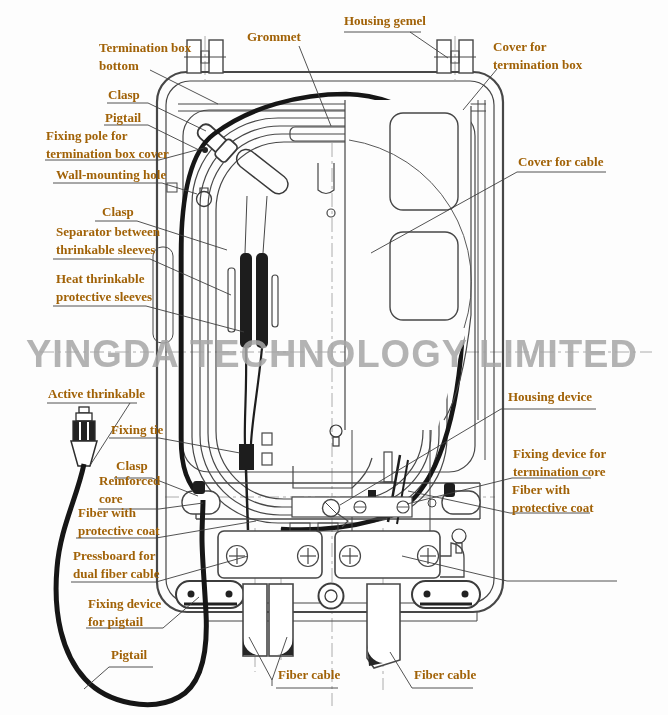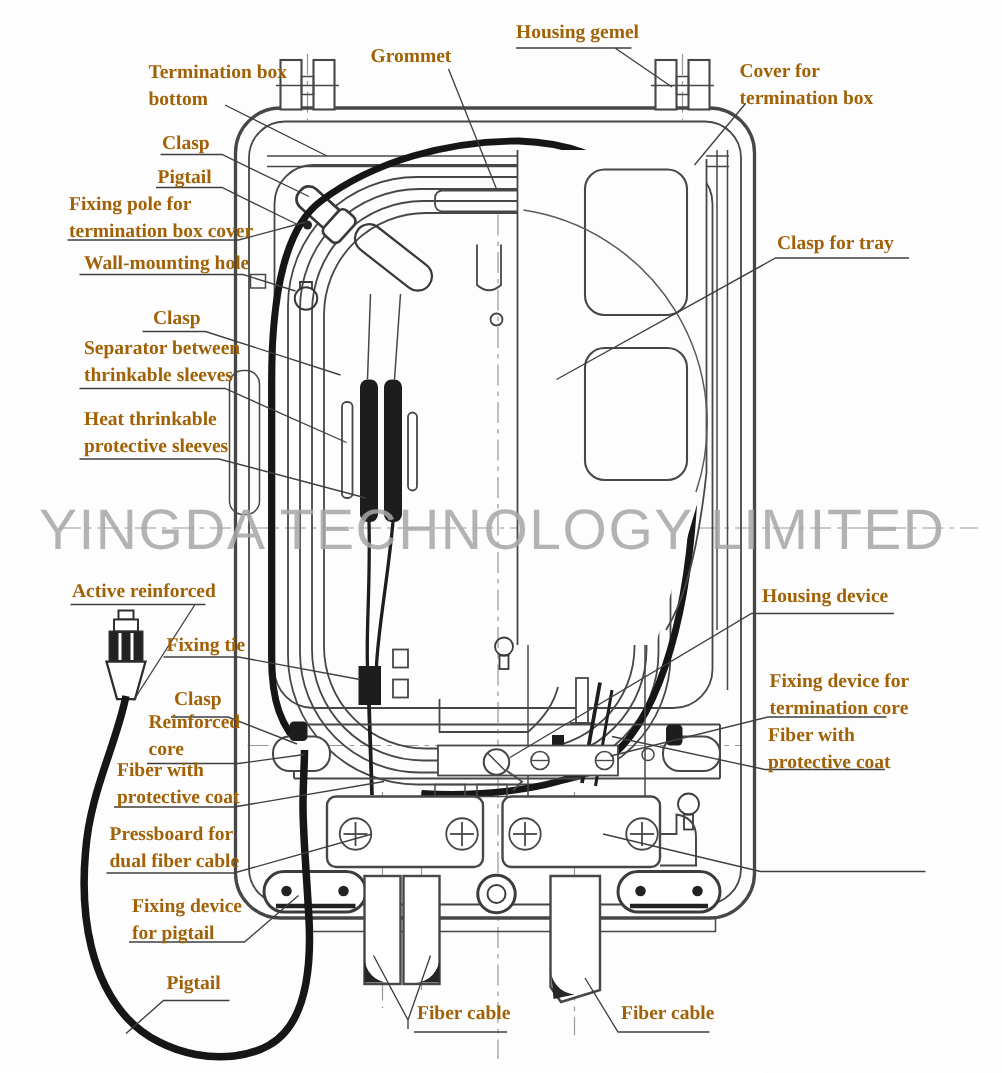--- a/index.html
+++ b/index.html
@@ -2,21 +2,21 @@
 <html><head>
 <meta charset="utf-8">
 <style>
   html,body{margin:0;padding:0;background:#ffffff;}
   #stage{position:relative;width:668px;height:715px;background:#fdfdfd;overflow:hidden;
          font-family:"Liberation Serif",serif;}
   #stage svg{position:absolute;left:0;top:0;}
   .lbl{position:absolute;font:700 13px/18px "Liberation Serif",serif;color:#a16207;
        white-space:pre-line;letter-spacing:0;}
   .watermark{position:absolute;left:26px;top:333px;font-family:"Liberation Sans",sans-serif;
-       font-size:38px;font-weight:400;color:#a7a7a7;opacity:.85;letter-spacing:1px;
+       font-size:38px;font-weight:700;color:#a7a7a7;opacity:.85;letter-spacing:1px;
        white-space:nowrap;pointer-events:none;}
 </style>
 </head>
 <body>
 
 <div id="stage">
 
 <svg width="668" height="715" viewBox="0 0 668 715">
 
   <g stroke="#979797" stroke-width="0.8" fill="none" stroke-dasharray="14 4 3 4">
@@ -235,37 +235,37 @@
 <div class="lbl" style="left:108px;top:86px">Clasp</div>
 <div class="lbl" style="left:105px;top:109px">Pigtail</div>
 <div class="lbl" style="left:56px;top:166px">Wall-mounting hole</div>
 <div class="lbl" style="left:46px;top:127px">Fixing pole for
 termination box cover</div>
 <div class="lbl" style="left:102px;top:203px">Clasp</div>
 <div class="lbl" style="left:56px;top:223px">Separator between
 thrinkable sleeves</div>
 <div class="lbl" style="left:56px;top:270px">Heat thrinkable
 protective sleeves</div>
-<div class="lbl" style="left:48px;top:385px">Active reinforced</div>
+<div class="lbl" style="left:48px;top:385px">Active thrinkable</div>
 <div class="lbl" style="left:111px;top:421px">Fixing tie</div>
 <div class="lbl" style="left:116px;top:457px">Clasp</div>
 <div class="lbl" style="left:99px;top:472px">Reinforced
 core</div>
 <div class="lbl" style="left:78px;top:504px">Fiber with
 protective coat</div>
 <div class="lbl" style="left:73px;top:547px">Pressboard for
 dual fiber cable</div>
 <div class="lbl" style="left:88px;top:595px">Fixing device
 for pigtail</div>
 <div class="lbl" style="left:111px;top:646px">Pigtail</div>
 <div class="lbl" style="left:247px;top:28px">Grommet</div>
 <div class="lbl" style="left:344px;top:12px">Housing gemel</div>
 <div class="lbl" style="left:493px;top:38px">Cover for
 termination box</div>
-<div class="lbl" style="left:518px;top:153px">Clasp for tray</div>
+<div class="lbl" style="left:518px;top:153px">Cover for cable</div>
 <div class="lbl" style="left:508px;top:388px">Housing device</div>
 <div class="lbl" style="left:513px;top:445px">Fixing device for
 termination core</div>
 <div class="lbl" style="left:512px;top:481px">Fiber with
 protective coat</div>
 <div class="lbl" style="left:414px;top:666px">Fiber cable</div>
 <div class="lbl" style="left:278px;top:666px">Fiber cable</div>
 
 </div>
 

